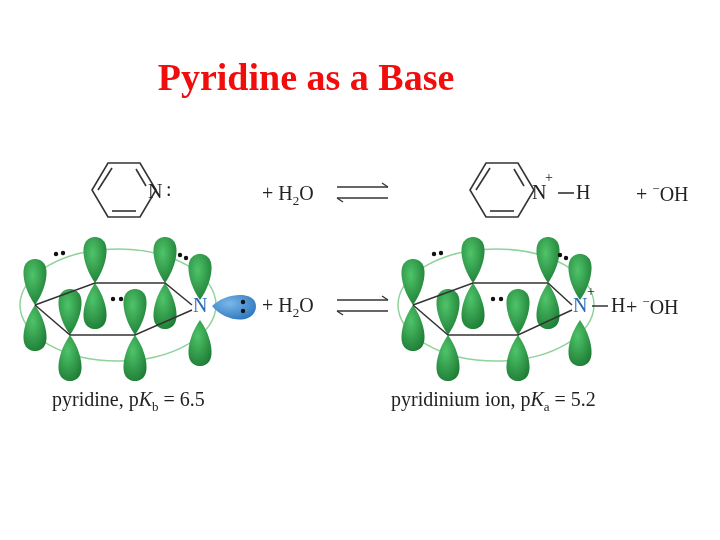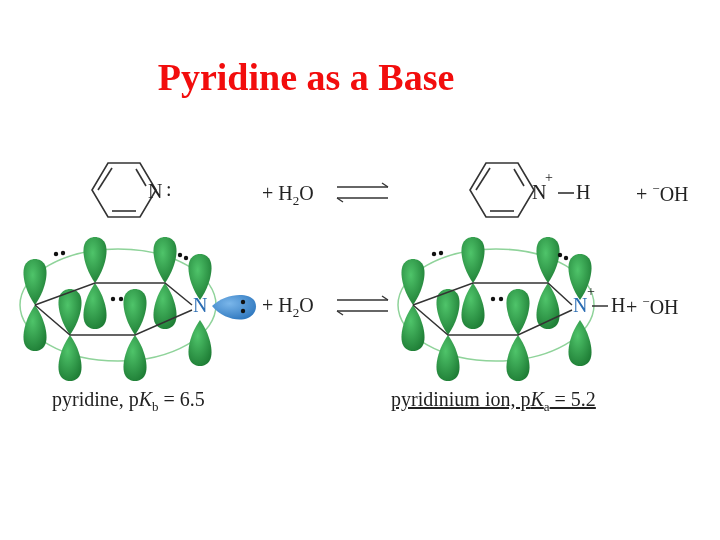--- a/index.html
+++ b/index.html
@@ -127,13 +127,13 @@
 <span class="txt" style="left:636px;top:181px;"><span>+ </span><sup>−</sup><span>OH</span></span>
 
 <span class="txt n-blue" style="left:193px;top:294px;">N</span>
 <span class="txt" style="left:262px;top:294px;"><span>+ H</span><sub>2</sub><span>O</span></span>
 <span class="txt n-blue" style="left:573px;top:294px;">N</span>
 <span class="txt" style="left:587px;top:284px;font-size:14px;">+</span>
 <span class="txt" style="left:611px;top:294px;">H</span>
 <span class="txt" style="left:626px;top:294px;"><span>+ </span><sup>−</sup><span>OH</span></span>
 
 <span class="txt" style="left:52px;top:388px;"><span>pyridine, p</span><i>K</i><sub>b</sub><span> = 6.5</span></span>
-<span class="txt" style="left:391px;top:388px;text-decoration:underline;"><span>pyridinium ion, p</span><i>K</i><sub>a</sub><span> = 5.2</span></span>
+<span class="txt" style="left:391px;top:388px;"><span>pyridinium ion, p</span><i>K</i><sub>a</sub><span> = 5.2</span></span>
 
 </body></html>

